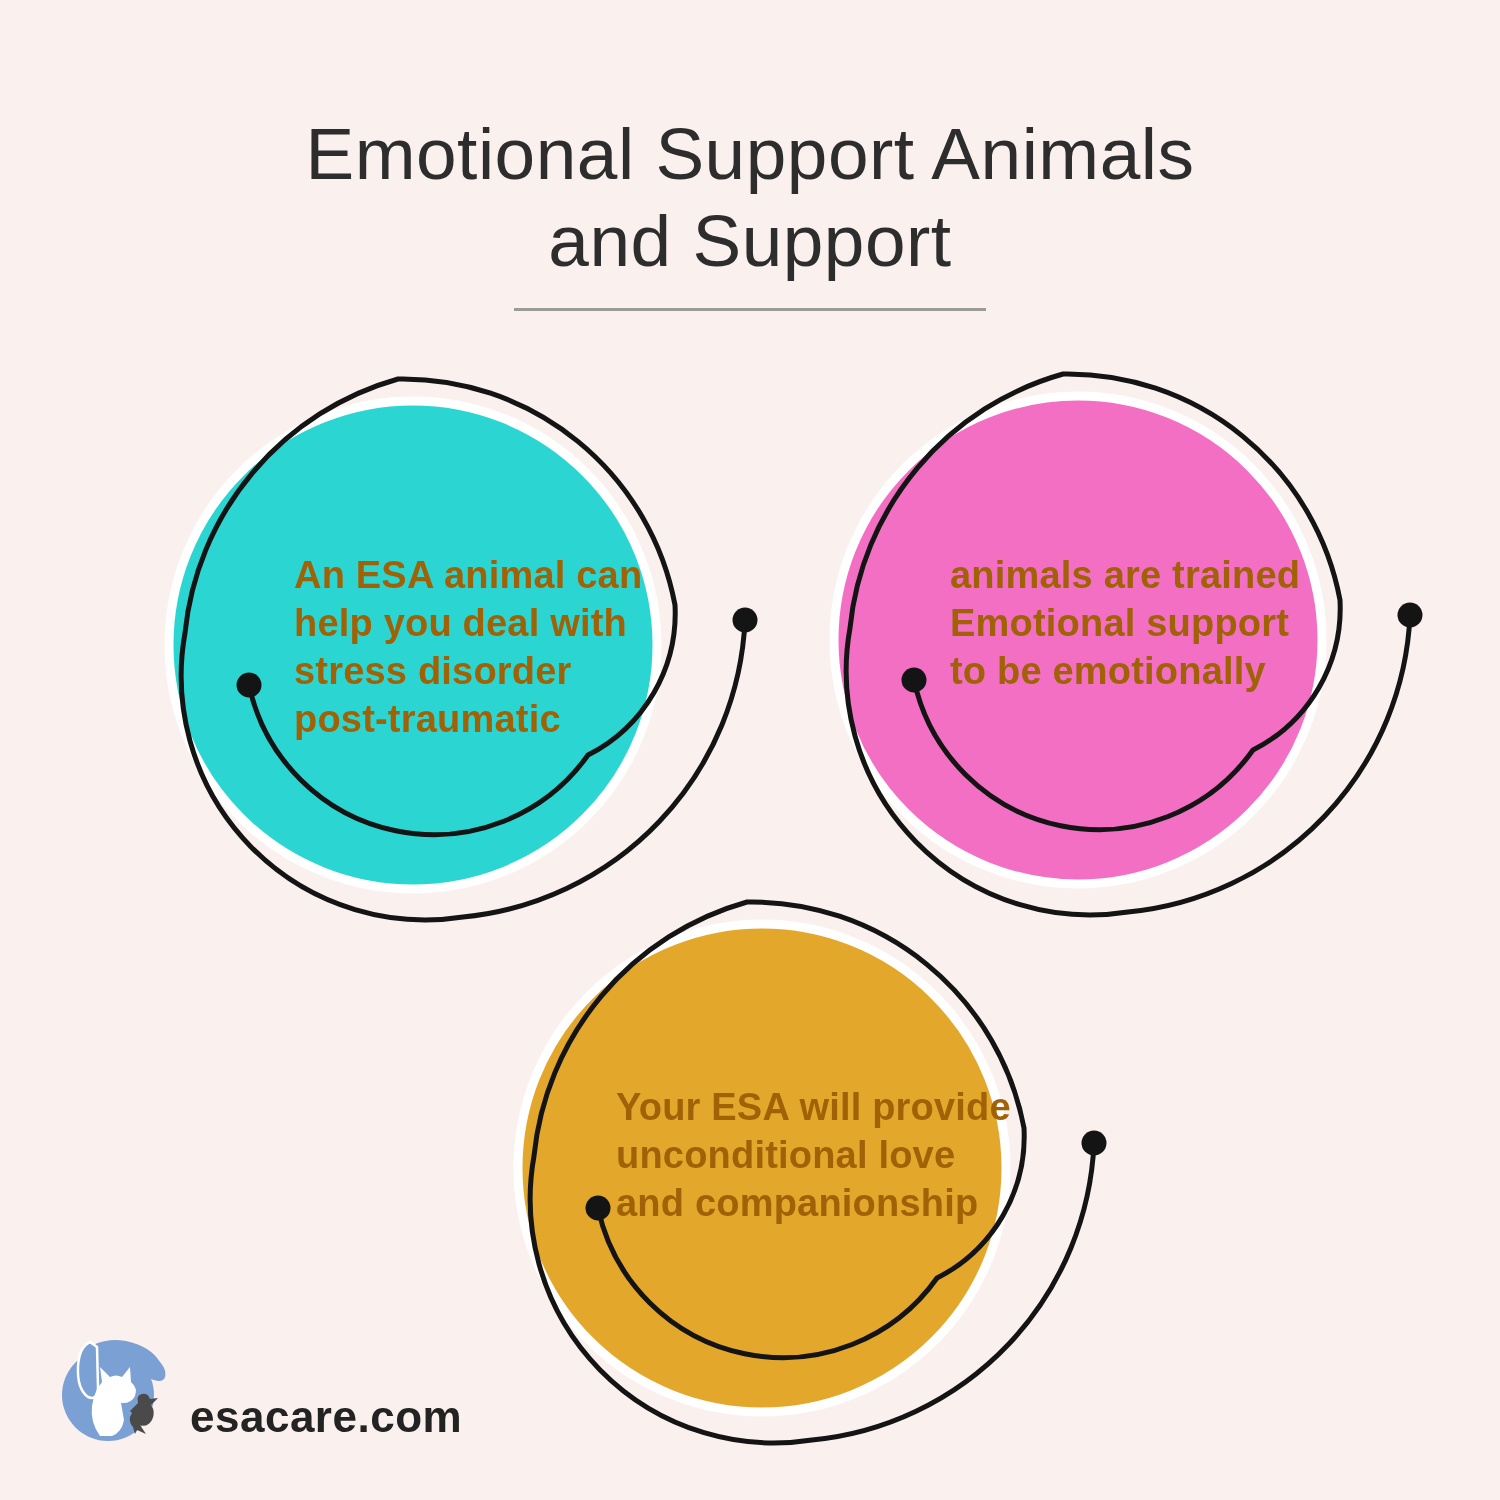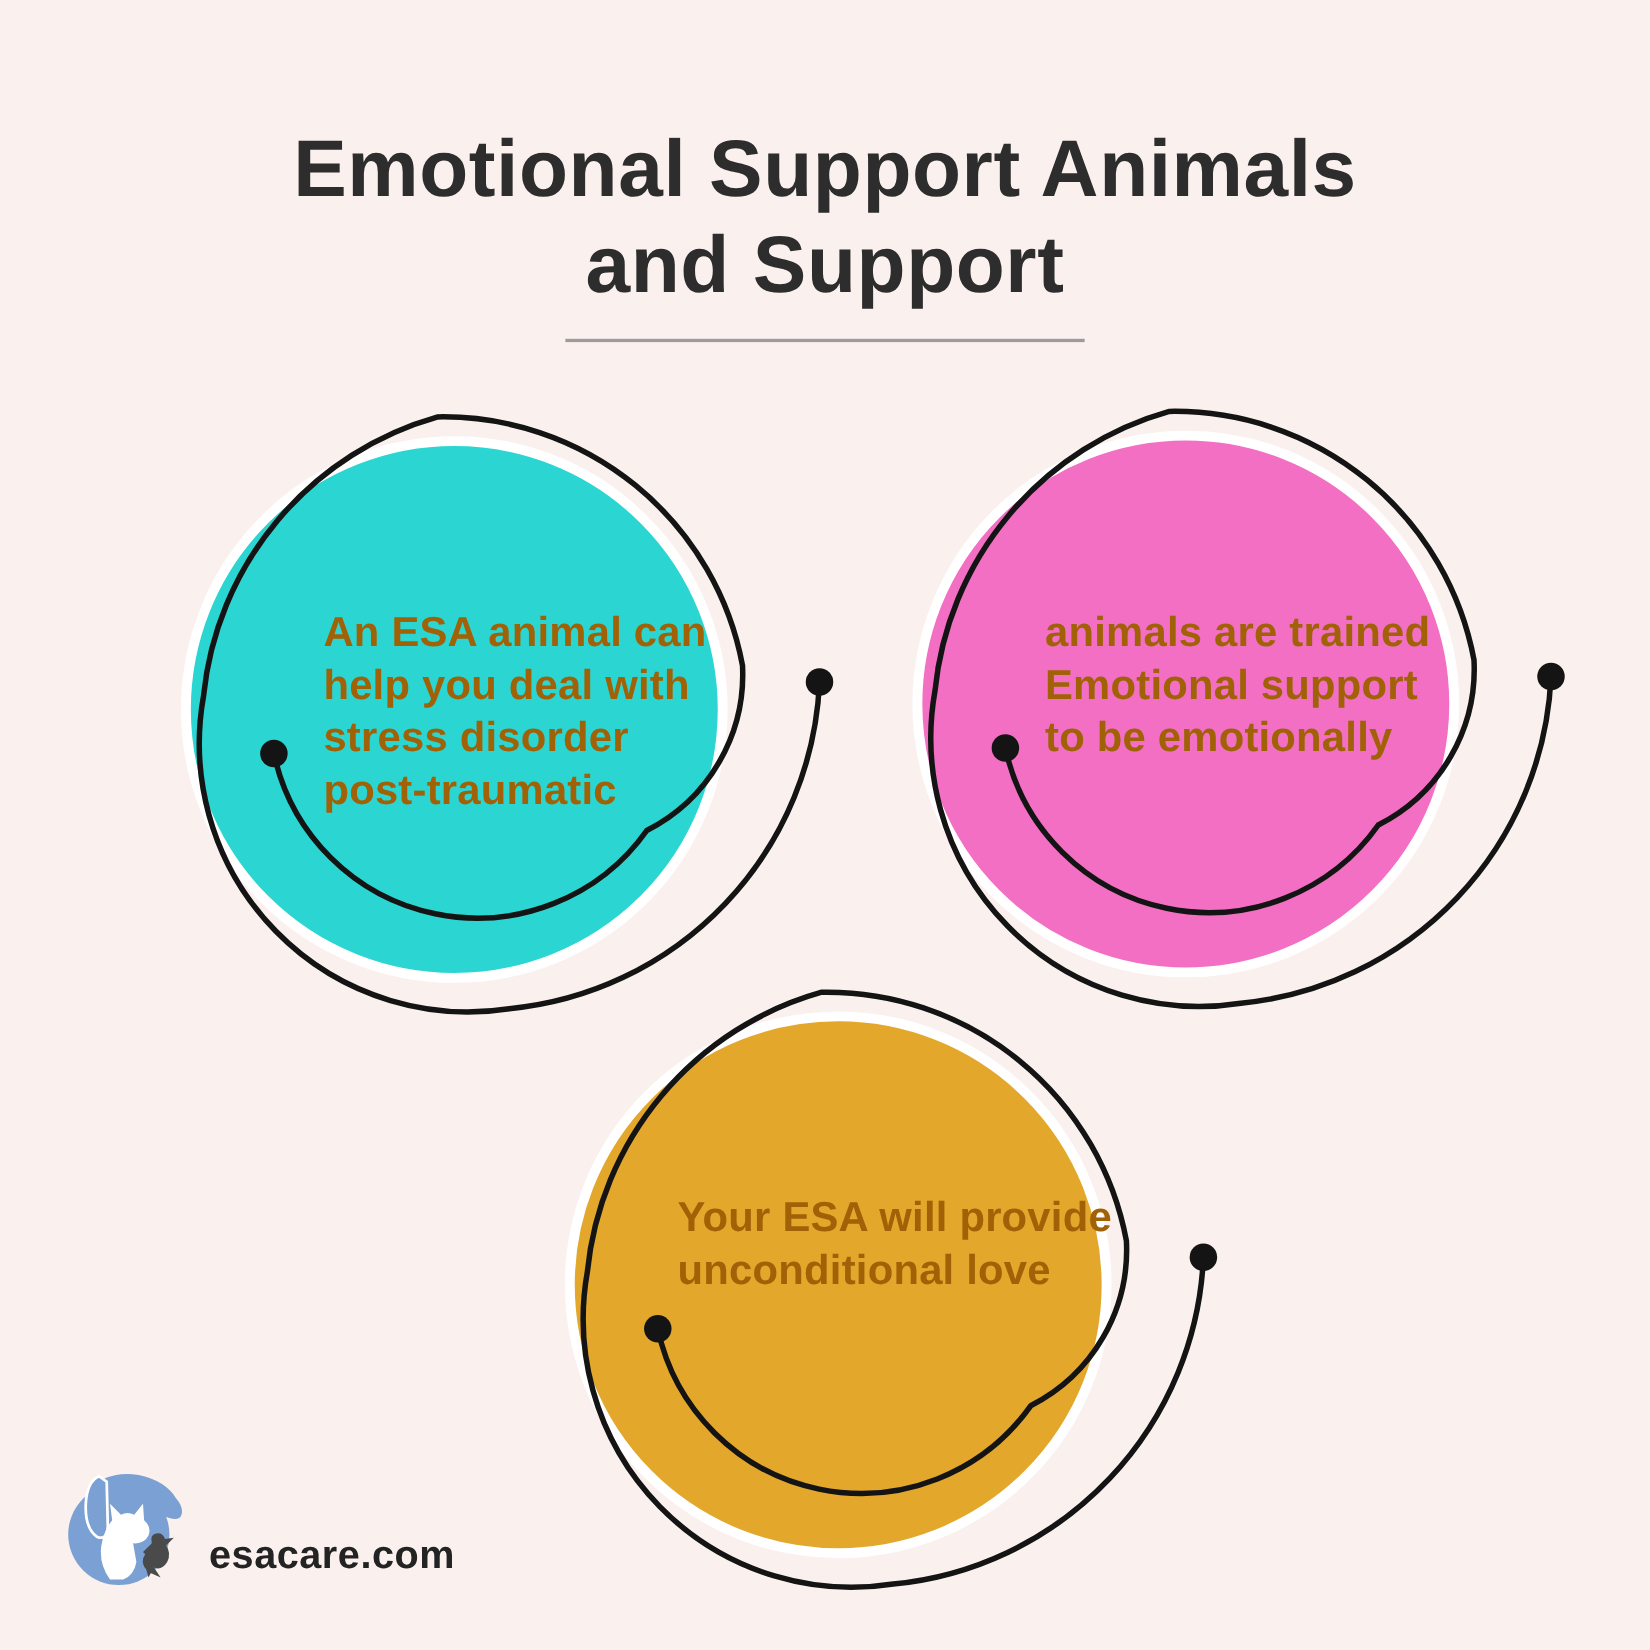--- a/index.html
+++ b/index.html
@@ -14,21 +14,21 @@
   }
   .title {
     position: absolute;
     left: 0;
     right: 0;
     top: 110px;
     margin: 0;
     text-align: center;
     font-size: 73px;
     line-height: 87px;
-    font-weight: bold;
+    font-weight: normal;
     color: #2d2d2d;
     letter-spacing: 0.5px;
   }
   .title span { display: block; }
   .title-underline {
     position: absolute;
     left: 514px;
     top: 308px;
     width: 472px;
     height: 3px;
@@ -59,21 +59,21 @@
     left: 60px;
     top: 1332px;
     width: 106px;
     height: 112px;
   }
   .site {
     position: absolute;
     left: 190px;
     top: 1392px;
     margin: 0;
-    font-size: 36px;
+    font-size: 44px;
     font-weight: bold;
     color: #232323;
     letter-spacing: 0.5px;
   }
   .defs-holder { position: absolute; width: 0; height: 0; }
 </style>
 </head>
 <body>
 
 <div class="canvas">
@@ -121,20 +121,21 @@
     <span>to be emotionally</span>
   </div>
 
   <svg class="bubble-svg gold" viewBox="-280 -290 660 600">
     <circle cx="0" cy="0" r="244" stroke="#ffffff" stroke-width="9" fill="#e3a82b"></circle>
     <use href="#spiral-motif"></use>
   </svg>
   <div class="bubble-text gold">
     <span>Your ESA will provide</span>
     <span>unconditional love</span>
+    <span>and companionship</span>
   </div>
 
   <svg class="logo" viewBox="0 0 106 112">
     <g>
       <circle cx="48" cy="63" r="46" fill="#7aa0d4"></circle>
       <path d="M 20 22 Q 40 4 66 9 Q 90 14 100 30 Q 107 38 105 45 Q 103 51 94 48 Q 76 42 64 45 Q 50 48 42 42 Q 26 46 20 22 Z" fill="#7aa0d4"></path>
       <path d="M 30 10 Q 19 15 18 35 Q 17 57 28 65 Q 37 69 38 56 L 37 15 Z" fill="#7aa0d4" stroke="#ffffff" stroke-width="2.5"></path>
     </g>
     <path d="M 42 50 L 40 35 L 50 45 Q 56 42 62 45 L 70 35 L 71 50 Q 78 56 75 64 Q 71 72 61 71 L 64 88 Q 62 100 52 104 L 40 104 Q 30 90 32 74 Q 34 60 42 50 Z" fill="#ffffff"></path>
     <path d="M 70 79 L 78 71 Q 76 63 82 62 Q 88 61 90 67 L 98 66 L 91 73 Q 96 80 92 88 Q 87 96 80 93 L 86 102 L 77 98 L 75 102 L 73 95 Q 67 88 72 81 Z" fill="#4a4a4a"></path>

